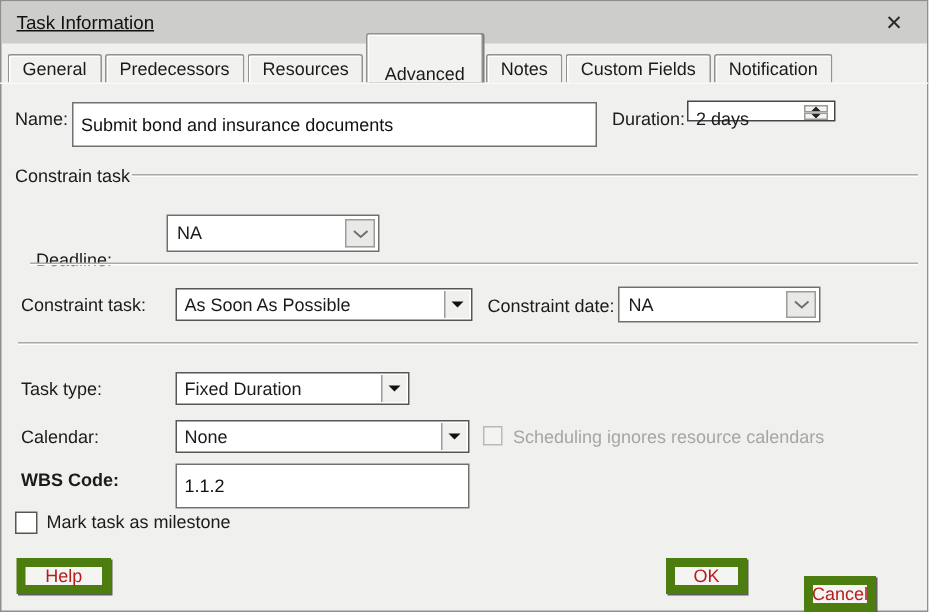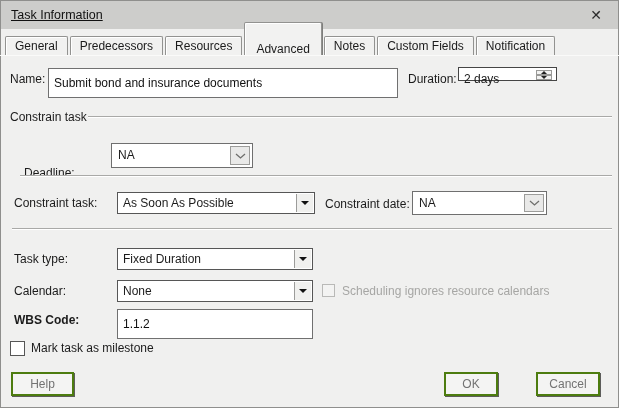--- a/index.html
+++ b/index.html
@@ -100,23 +100,23 @@
     display:flex; align-items:center; justify-content:center;
   }
 
   
   .chk { position:absolute; background:#fff; border:1px solid #565656; }
   .chk.disabled { background:#f3f3f2; border:1px solid #b9b9b7; }
 
   
   .btn {
     position:absolute; height:24px;
-    background:#f4f4f3; border:2px solid #4d7c0f;
+    background:#f4f4f3; border:6px solid #4d7c0f;
     box-shadow:1px 1px 0 #5d5d5b;
-    font-family:"Liberation Sans", sans-serif; font-size:12px; color:#737373;
+    font-family:"Liberation Sans", sans-serif; font-size:12px; color:#b91c1c;
     display:flex; align-items:center; justify-content:center;
   }
 
   .disabled-text { color:#a6a6a4; }
 </style>
 </head>
 <body>
 
 <div class="dialog">
 
@@ -181,21 +181,21 @@
     <div class="chev-btn">
       <svg width="11" height="6">
           <polyline points="1,1 5.5,5 10,1" fill="none" stroke="#6e6e6c" stroke-width="1.3"></polyline>
         </svg>
     </div>
   </div>
 
   <div class="etch" style="left:12px; top:228px; width:600px;"></div>
 
   <span class="lbl" style="left:14px; top:248px; line-height:22px;">Task type:</span>
-  <div class="dd" style="left:117px; top:248px; width:196px;">
+  <div class="dd" style="left:117px; top:248px; width:156px;">
     <span class="val">Fixed Duration</span>
     <div class="dd-btn">
         <span class="tri-black"></span>
       </div>
   </div>
 
   <span class="lbl" style="left:14px; top:280px; line-height:22px;">Calendar:</span>
   <div class="dd" style="left:117px; top:280px; width:196px;">
     <span class="val">None</span>
     <div class="dd-btn">
@@ -206,15 +206,15 @@
   <span class="lbl disabled-text" style="left:342px; top:280px; line-height:22px;">Scheduling ignores resource calendars</span>
 
   <span class="lbl" style="left:14px; top:309px; line-height:22px;font-weight:bold;">WBS Code:</span>
   <input class="txt" style="left: 117px; top: 309px; width: 196px; height: 22px;" value="1.1.2">
 
   <div class="chk" style="left:10px; top:341px; width:15px; height:15px;"></div>
   <span class="lbl" style="left:31px; top:341px; line-height:15px;">Mark task as milestone</span>
 
   <div class="btn" style="left:11px; top:372px; width:63px;">Help</div>
   <div class="btn" style="left:444px; top:372px; width:54px;">OK</div>
-  <div class="btn" style="left:536px; top:372px; width:64px;">Cancel</div>
+  <div class="btn" style="left:536px; top:384px; width:48px;">Cancel</div>
 
 </div>
 
 </body></html>

